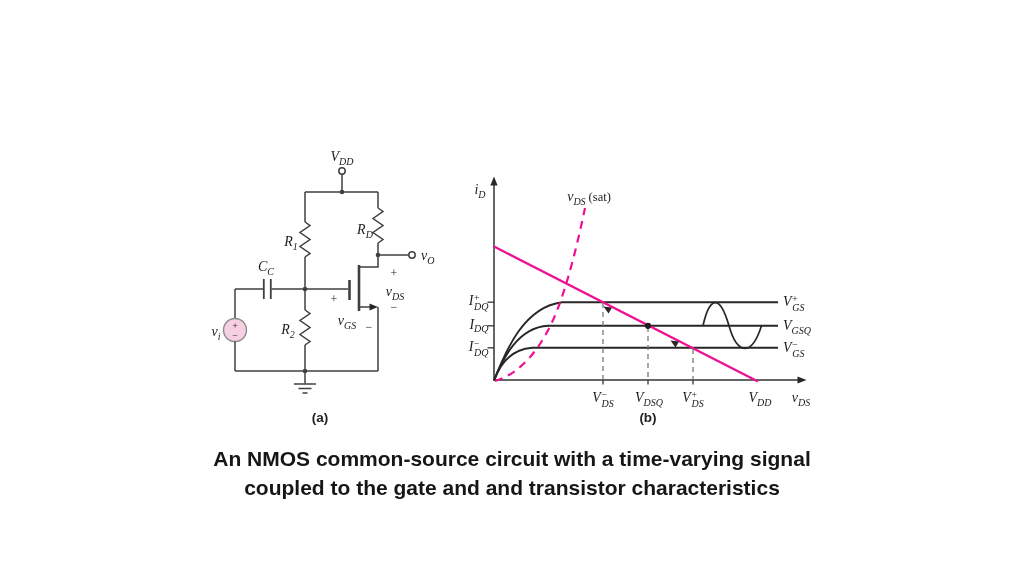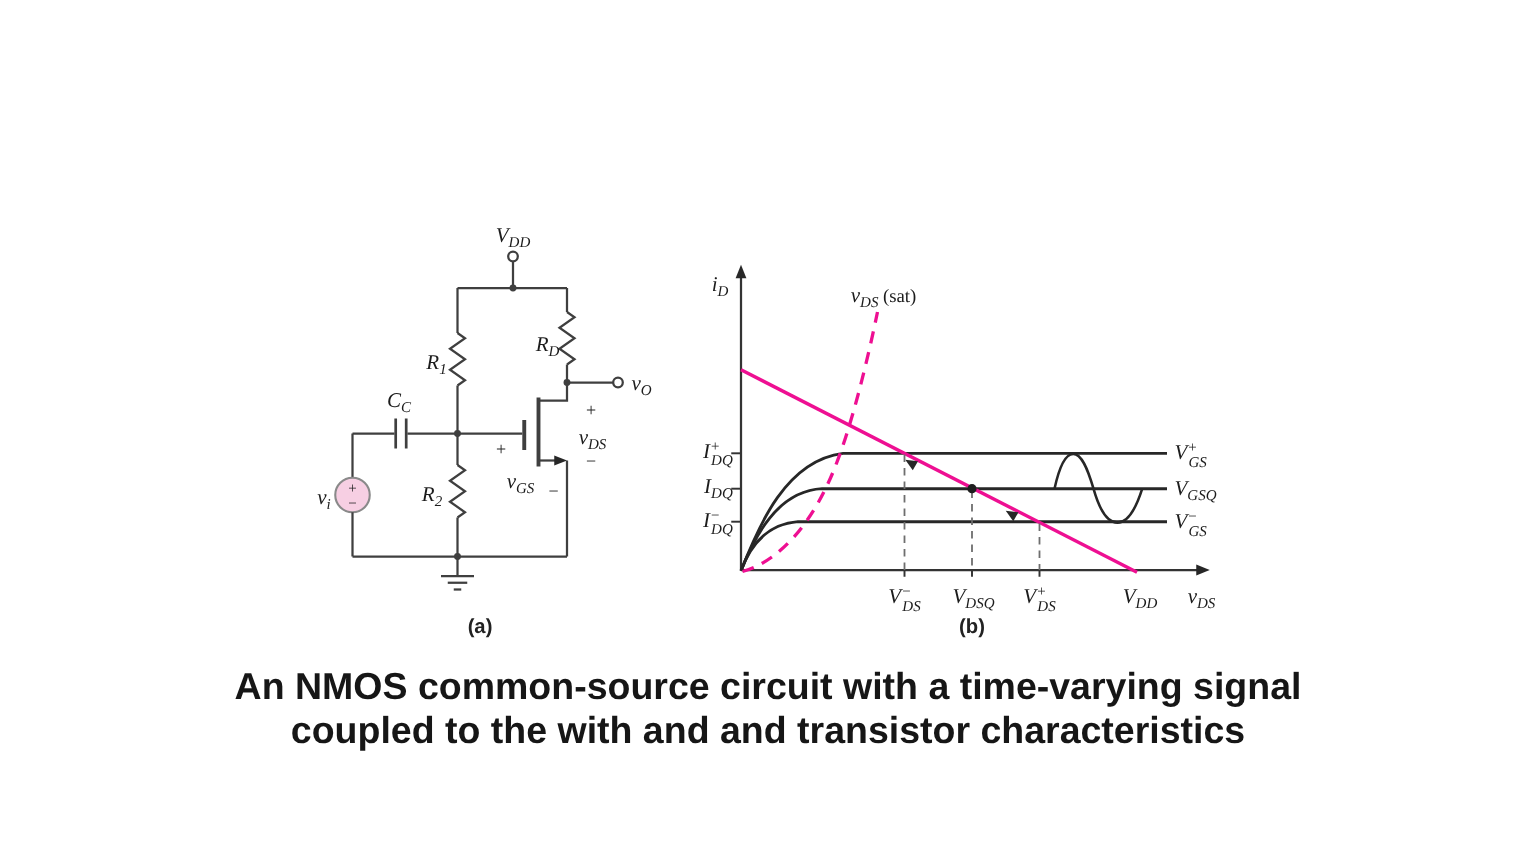--- a/index.html
+++ b/index.html
@@ -15,21 +15,21 @@
   .wthick{stroke:#3f3f3f;stroke-width:2.6;fill:none;}
   .plate{stroke:#3f3f3f;stroke-width:1.8;fill:none;}
   .node{fill:#3f3f3f;stroke:none;}
   .term{fill:#ffffff;stroke:#3f3f3f;stroke-width:1.5;}
   .axis{stroke:#333;stroke-width:1.5;fill:none;}
   .curve{stroke:#272727;stroke-width:1.9;fill:none;}
   .guide{stroke:#6e6e6e;stroke-width:1.2;fill:none;stroke-dasharray:5 4;}
   .tick{stroke:#333;stroke-width:1.3;}
   .arrowfill{fill:#272727;stroke:none;}
   #caption{position:absolute;left:0;top:444px;width:1024px;text-align:center;
-           font-weight:bold;font-size:25px;line-height:29px;color:#161616;}
+           font-weight:bold;font-size:21px;line-height:29px;color:#161616;}
 </style>
 </head>
 <body>
 
 <div id="stage">
 
 <svg width="1024" height="442" viewBox="0 0 1024 442">
 
   <g>
 
@@ -146,16 +146,16 @@
     <text x="783" y="306" text-anchor="start"><tspan>V</tspan><tspan class="ss" dy="-4.5">+</tspan><tspan class="ss" dx="-6" dy="9.5">GS</tspan></text>
     <text x="783" y="330" text-anchor="start"><tspan>V</tspan><tspan class="ss" dy="3.5">GSQ</tspan></text>
     <text x="783" y="352" text-anchor="start"><tspan>V</tspan><tspan class="ss" dy="-4.5">−</tspan><tspan class="ss" dx="-6" dy="9.5">GS</tspan></text>
 
     <text class="panel" x="648" y="422" text-anchor="middle">(b)</text>
   </g>
 </svg>
 
 <div id="caption">
   <div>An NMOS common-source circuit with a time-varying signal</div>
-  <div>coupled to the with and and transistor characteristics</div>
+  <div>coupled to the gate and and transistor characteristics</div>
 </div>
 
 </div>
 
 </body></html>

